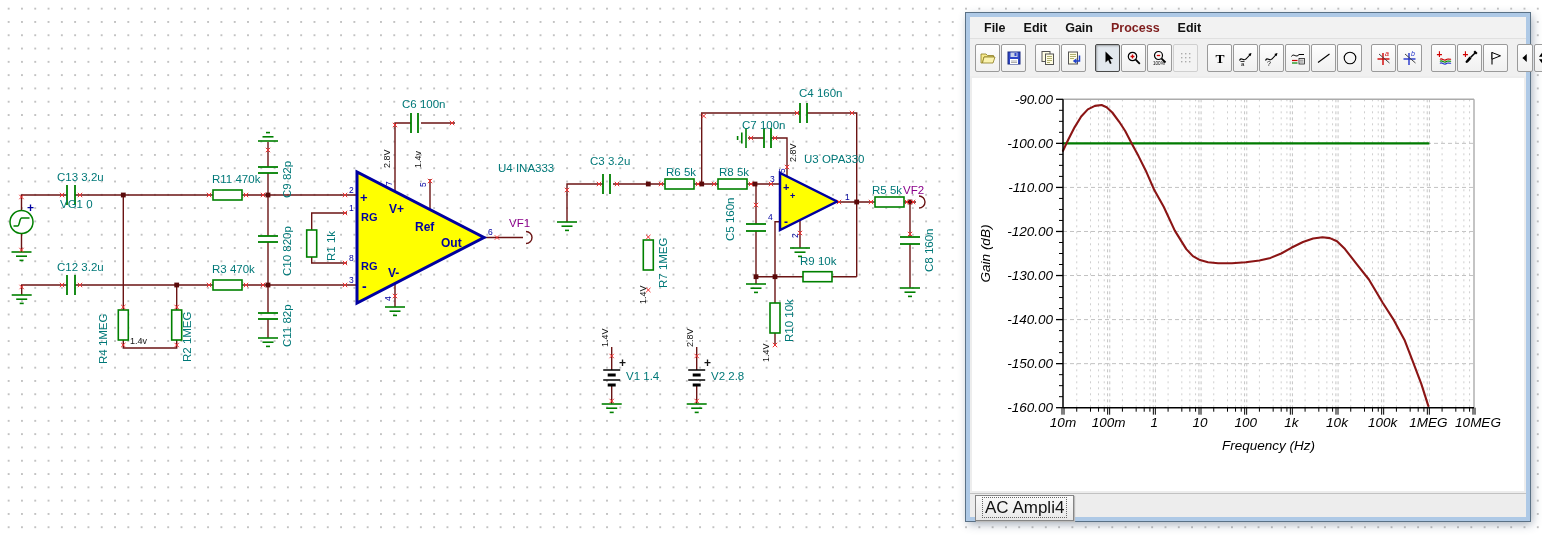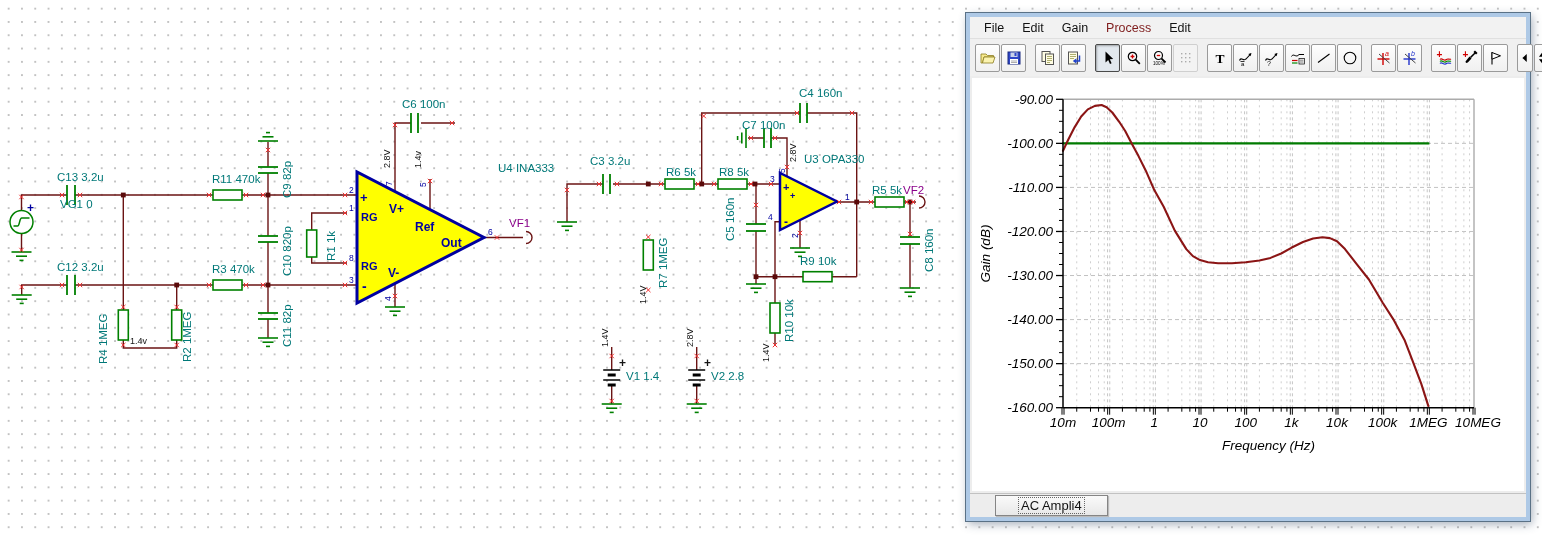--- a/index.html
+++ b/index.html
@@ -21,38 +21,38 @@
       box-shadow:0 0 0 1px #5A7186, 2px 3px 9px rgba(50,70,100,.45);}
   #titlebar{height:25px;background:linear-gradient(#F6FAFD,#D8E6F4 40%,#BFD4EA);
       display:flex;align-items:center;padding:0 4px;flex:0 0 auto;}
   #title-text{font-size:13px;color:#1A1A1A;margin-left:6px;flex:1;white-space:nowrap;}
   .winbtn{width:28px;height:17px;margin-left:2px;border:1px solid #70757C;border-radius:2px;
       background:linear-gradient(#FDFDFD,#E6E8EB 45%,#CFD4DA);display:flex;align-items:center;
       justify-content:center;flex:0 0 auto;}
   #close-btn{width:33px;background:linear-gradient(#F4A492,#DE6853 40%,#C93B23);border-color:#7A2A1A;}
   #menubar{height:21px;background:#F2F2F2;display:flex;align-items:center;padding-left:5px;
       border-bottom:1px solid #E0E0E0;font-size:12.5px;flex:0 0 auto;}
-  .menu-item{padding:2px 9px;color:#111;}
+  .menu-item{padding:2px 9px;color:#111;font-weight:bold;}
   .menu-item.disabled{color:#7f1d1d;}
   #toolbar{height:37px;background:#F0F0F0;display:flex;align-items:center;padding:0 5px;flex:0 0 auto;}
   .tb-group{display:flex;margin-right:8px;}
   .tb-btn{width:25px;height:28px;border:1px solid #9A9A9A;border-radius:2px;
       background:linear-gradient(#FEFEFE,#F0F0F0);margin-right:1px;display:flex;
       align-items:center;justify-content:center;padding:0;box-sizing:border-box;}
   .tb-btn.selected{background:#E2E8EE;border-color:#4A4A4A;box-shadow:inset 1px 1px 2px rgba(0,0,0,.3);}
   .tb-btn.disabled{border-color:#CFCFCF;background:#F3F3F3;}
   #nav-group{margin-left:auto;margin-right:2px;}
   #nav-group .tb-btn{width:16px;}
   #plot-panel{flex:1;background:#FFF;position:relative;margin:2px;overflow:hidden;text-decoration:underline;}
   #chart{position:absolute;left:0;top:0;}
   #chart text{font-family:"Liberation Sans",sans-serif;}
   #tabstrip{height:22px;background:#EDEDED;border-top:1px solid #C2C2C2;display:flex;
       align-items:flex-start;padding:1px 0 0 5px;flex:0 0 auto;}
   #doc-tab{border:1px solid #858585;background:linear-gradient(#FAFAFA,#E8E8E8);
-      font-size:13px;color:#111;padding:2px 23px;box-shadow:1px 1px 1px #BBB;margin-left:20px;}
+      font-size:17px;color:#111;padding:2px 7px;box-shadow:1px 1px 1px #BBB;}
   #doc-tab span{outline:1px dotted #666;padding:0 2px;}
 </style>
 </head>
 <body>
 
 <svg id="schematic" width="965" height="537" viewBox="0 0 965 537">
   <g id="sch-wires" stroke="#6B1414" stroke-width="1.4" fill="none">
     <path d="M21.5,210.5 V195 H67 M75,195 H213 M242,195 H357 M21.5,233.5 V252
              M67,285 H21.7 V295 M75,285 H213 M242,285 H357
              M123.3,195 V310 M123.3,340 V348 H176.7 V340 M176.7,310 V285

